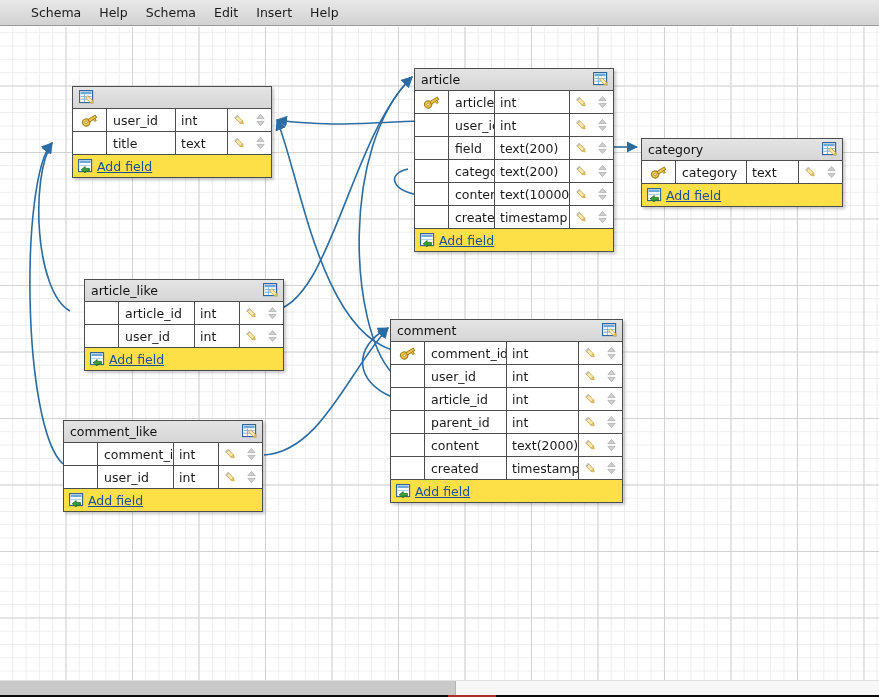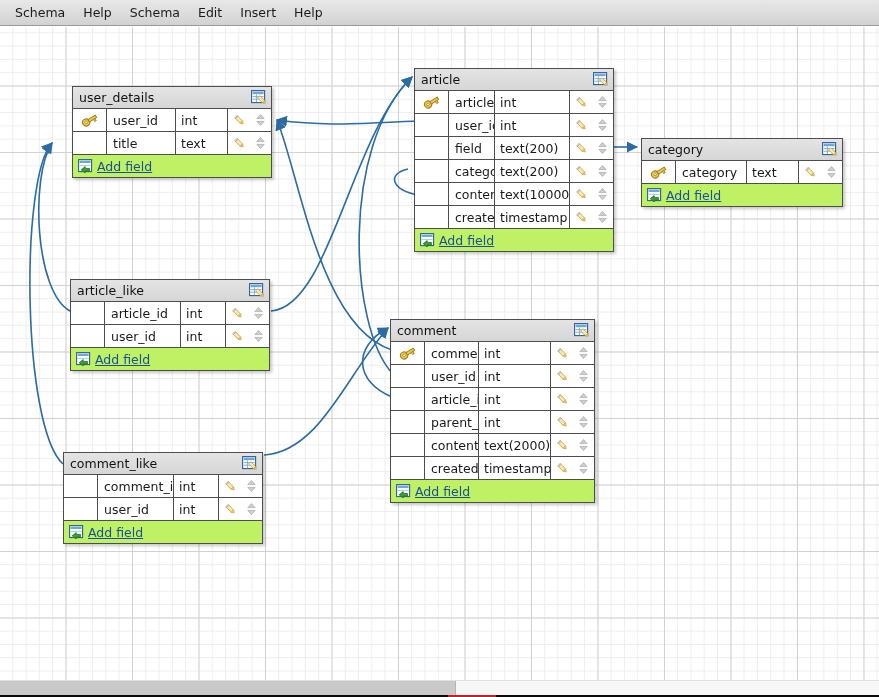--- a/index.html
+++ b/index.html
@@ -15,21 +15,21 @@
   }
 
   
   #menubar {
     position: absolute; left: 0; top: 0;
     width: 879px; height: 26px;
     background: linear-gradient(to bottom, #e8e8e8 0%, #dcdcdc 55%, #d2d2d2 100%);
     border-bottom: 1px solid #9a9a9a;
     box-sizing: border-box;
     display: flex; align-items: center;
-    padding-left: 6px;
+    padding-left: 22px;
     z-index: 50;
   }
   .menu-item {
     font-size: 12.5px;
     color: #1b1b1b;
     padding: 3px 9px;
     white-space: nowrap;
     cursor: default;
   }
 
@@ -106,21 +106,21 @@
   }
   .c-tools {
     width: 43px; min-width: 43px;
     display: flex; align-items: center; justify-content: space-around;
     box-sizing: border-box;
   }
   .addrow {
     height: 22px;
     display: flex; align-items: center;
     padding-left: 5px;
-    background: #bef264;
+    background: #fde047;
     box-sizing: border-box;
   }
   .addlink {
     color: #1b4f9c;
     text-decoration: underline;
     font-size: 12.5px;
     margin-left: 4px;
     cursor: pointer;
     white-space: nowrap;
   }
@@ -194,21 +194,20 @@
         <path d="M392,346 C350,300 340,120 412,50" marker-end="url(#ah)"></path>
 
         <path d="M392,370 C355,355 352,320 388,301" marker-end="url(#ah)"></path>
 
         <path d="M264,428 C320,425 348,345 388,301" marker-end="url(#ah)"></path>
       </g>
     </svg>
 
   <div class="tbl" style="left: 72px; top: 59px; width: 200px;">
         <div class="tbl-head">
-          <span class="tbl-title">user_details</span>
           <span style="display:inline-block;line-height:0;cursor:pointer"><svg width="17" height="16" viewBox="0 0 17 16">
               <rect x="0.6" y="0.6" width="13" height="12" fill="#ffffff" stroke="#2f5f96" stroke-width="1.1"></rect>
               <rect x="1.6" y="1.6" width="11" height="2.6" fill="#6ea8d8"></rect>
               <line x1="1.6" y1="6.6" x2="12.6" y2="6.6" stroke="#7fb0d8" stroke-width="1"></line>
               <line x1="1.6" y1="9.2" x2="12.6" y2="9.2" stroke="#7fb0d8" stroke-width="1"></line>
               <line x1="5.4" y1="4.4" x2="5.4" y2="12" stroke="#7fb0d8" stroke-width="1"></line>
               <g transform="rotate(-45 11 10)">
                 <rect x="9.4" y="5.4" width="3.1" height="7" fill="#fbe7ae" stroke="#c9a33a" stroke-width="0.8"></rect>
                 <path d="M9.4,12.4 L11,14.6 L12.5,12.4 z" fill="#e8d49a" stroke="#c9a33a" stroke-width="0.7"></path>
               </g>
@@ -456,21 +455,21 @@
         <div class="addrow">
           <span style="display:inline-block;line-height:0;cursor:pointer"><svg width="15" height="14" viewBox="0 0 15 14">
               <rect x="0.6" y="0.6" width="13" height="12" fill="#ffffff" stroke="#2f5f96" stroke-width="1.1"></rect>
               <rect x="1.6" y="1.6" width="11" height="2.4" fill="#6ea8d8"></rect>
               <line x1="1.6" y1="6.4" x2="12.6" y2="6.4" stroke="#9cc3e4" stroke-width="0.9"></line>
               <path d="M3.2,10.8 L7.2,7.6 L7.2,9.4 L11.4,9.4 L11.4,12.2 L7.2,12.2 L7.2,14 z" fill="#3aa03a" stroke="#1e6b1e" stroke-width="0.8"></path>
             </svg></span>
           <span class="addlink">Add field</span>
         </div>
       </div>
-      <div class="tbl" style="left: 70px; top: 252px; width: 200px;">
+      <div class="tbl" style="left: 84px; top: 252px; width: 200px;">
         <div class="tbl-head">
           <span class="tbl-title">article_like</span>
           <span style="display:inline-block;line-height:0;cursor:pointer"><svg width="17" height="16" viewBox="0 0 17 16">
               <rect x="0.6" y="0.6" width="13" height="12" fill="#ffffff" stroke="#2f5f96" stroke-width="1.1"></rect>
               <rect x="1.6" y="1.6" width="11" height="2.6" fill="#6ea8d8"></rect>
               <line x1="1.6" y1="6.6" x2="12.6" y2="6.6" stroke="#7fb0d8" stroke-width="1"></line>
               <line x1="1.6" y1="9.2" x2="12.6" y2="9.2" stroke="#7fb0d8" stroke-width="1"></line>
               <line x1="5.4" y1="4.4" x2="5.4" y2="12" stroke="#7fb0d8" stroke-width="1"></line>
               <g transform="rotate(-45 11 10)">
                 <rect x="9.4" y="5.4" width="3.1" height="7" fill="#fbe7ae" stroke="#c9a33a" stroke-width="0.8"></rect>
@@ -517,21 +516,21 @@
         <div class="addrow">
           <span style="display:inline-block;line-height:0;cursor:pointer"><svg width="15" height="14" viewBox="0 0 15 14">
               <rect x="0.6" y="0.6" width="13" height="12" fill="#ffffff" stroke="#2f5f96" stroke-width="1.1"></rect>
               <rect x="1.6" y="1.6" width="11" height="2.4" fill="#6ea8d8"></rect>
               <line x1="1.6" y1="6.4" x2="12.6" y2="6.4" stroke="#9cc3e4" stroke-width="0.9"></line>
               <path d="M3.2,10.8 L7.2,7.6 L7.2,9.4 L11.4,9.4 L11.4,12.2 L7.2,12.2 L7.2,14 z" fill="#3aa03a" stroke="#1e6b1e" stroke-width="0.8"></path>
             </svg></span>
           <span class="addlink">Add field</span>
         </div>
       </div>
-      <div class="tbl" style="left: 390px; top: 292px; width: 205px;">
+      <div class="tbl" style="left: 390px; top: 292px; width: 233px;">
         <div class="tbl-head">
           <span class="tbl-title">comment</span>
           <span style="display:inline-block;line-height:0;cursor:pointer"><svg width="17" height="16" viewBox="0 0 17 16">
               <rect x="0.6" y="0.6" width="13" height="12" fill="#ffffff" stroke="#2f5f96" stroke-width="1.1"></rect>
               <rect x="1.6" y="1.6" width="11" height="2.6" fill="#6ea8d8"></rect>
               <line x1="1.6" y1="6.6" x2="12.6" y2="6.6" stroke="#7fb0d8" stroke-width="1"></line>
               <line x1="1.6" y1="9.2" x2="12.6" y2="9.2" stroke="#7fb0d8" stroke-width="1"></line>
               <line x1="5.4" y1="4.4" x2="5.4" y2="12" stroke="#7fb0d8" stroke-width="1"></line>
               <g transform="rotate(-45 11 10)">
                 <rect x="9.4" y="5.4" width="3.1" height="7" fill="#fbe7ae" stroke="#c9a33a" stroke-width="0.8"></rect>
@@ -659,21 +658,21 @@
         <div class="addrow">
           <span style="display:inline-block;line-height:0;cursor:pointer"><svg width="15" height="14" viewBox="0 0 15 14">
               <rect x="0.6" y="0.6" width="13" height="12" fill="#ffffff" stroke="#2f5f96" stroke-width="1.1"></rect>
               <rect x="1.6" y="1.6" width="11" height="2.4" fill="#6ea8d8"></rect>
               <line x1="1.6" y1="6.4" x2="12.6" y2="6.4" stroke="#9cc3e4" stroke-width="0.9"></line>
               <path d="M3.2,10.8 L7.2,7.6 L7.2,9.4 L11.4,9.4 L11.4,12.2 L7.2,12.2 L7.2,14 z" fill="#3aa03a" stroke="#1e6b1e" stroke-width="0.8"></path>
             </svg></span>
           <span class="addlink">Add field</span>
         </div>
       </div>
-      <div class="tbl" style="left: 63px; top: 393px; width: 200px; margin-top: 32px;">
+      <div class="tbl" style="left: 63px; top: 393px; width: 200px;">
         <div class="tbl-head">
           <span class="tbl-title">comment_like</span>
           <span style="display:inline-block;line-height:0;cursor:pointer"><svg width="17" height="16" viewBox="0 0 17 16">
               <rect x="0.6" y="0.6" width="13" height="12" fill="#ffffff" stroke="#2f5f96" stroke-width="1.1"></rect>
               <rect x="1.6" y="1.6" width="11" height="2.6" fill="#6ea8d8"></rect>
               <line x1="1.6" y1="6.6" x2="12.6" y2="6.6" stroke="#7fb0d8" stroke-width="1"></line>
               <line x1="1.6" y1="9.2" x2="12.6" y2="9.2" stroke="#7fb0d8" stroke-width="1"></line>
               <line x1="5.4" y1="4.4" x2="5.4" y2="12" stroke="#7fb0d8" stroke-width="1"></line>
               <g transform="rotate(-45 11 10)">
                 <rect x="9.4" y="5.4" width="3.1" height="7" fill="#fbe7ae" stroke="#c9a33a" stroke-width="0.8"></rect>

